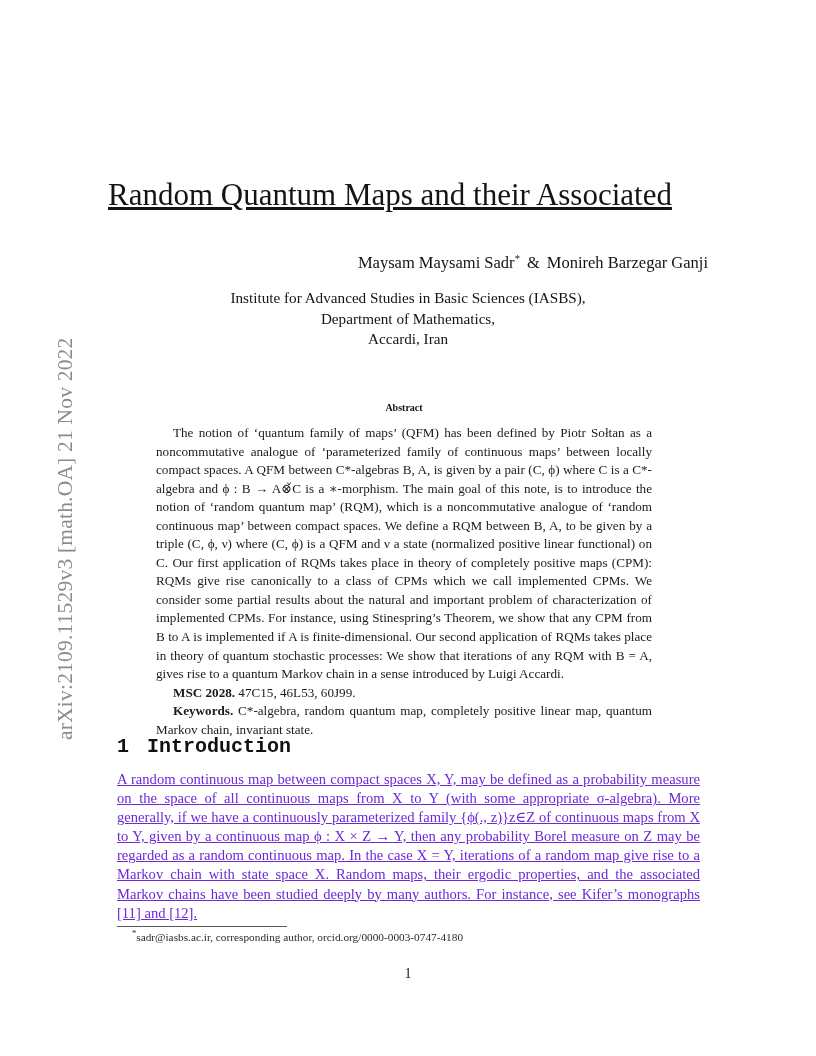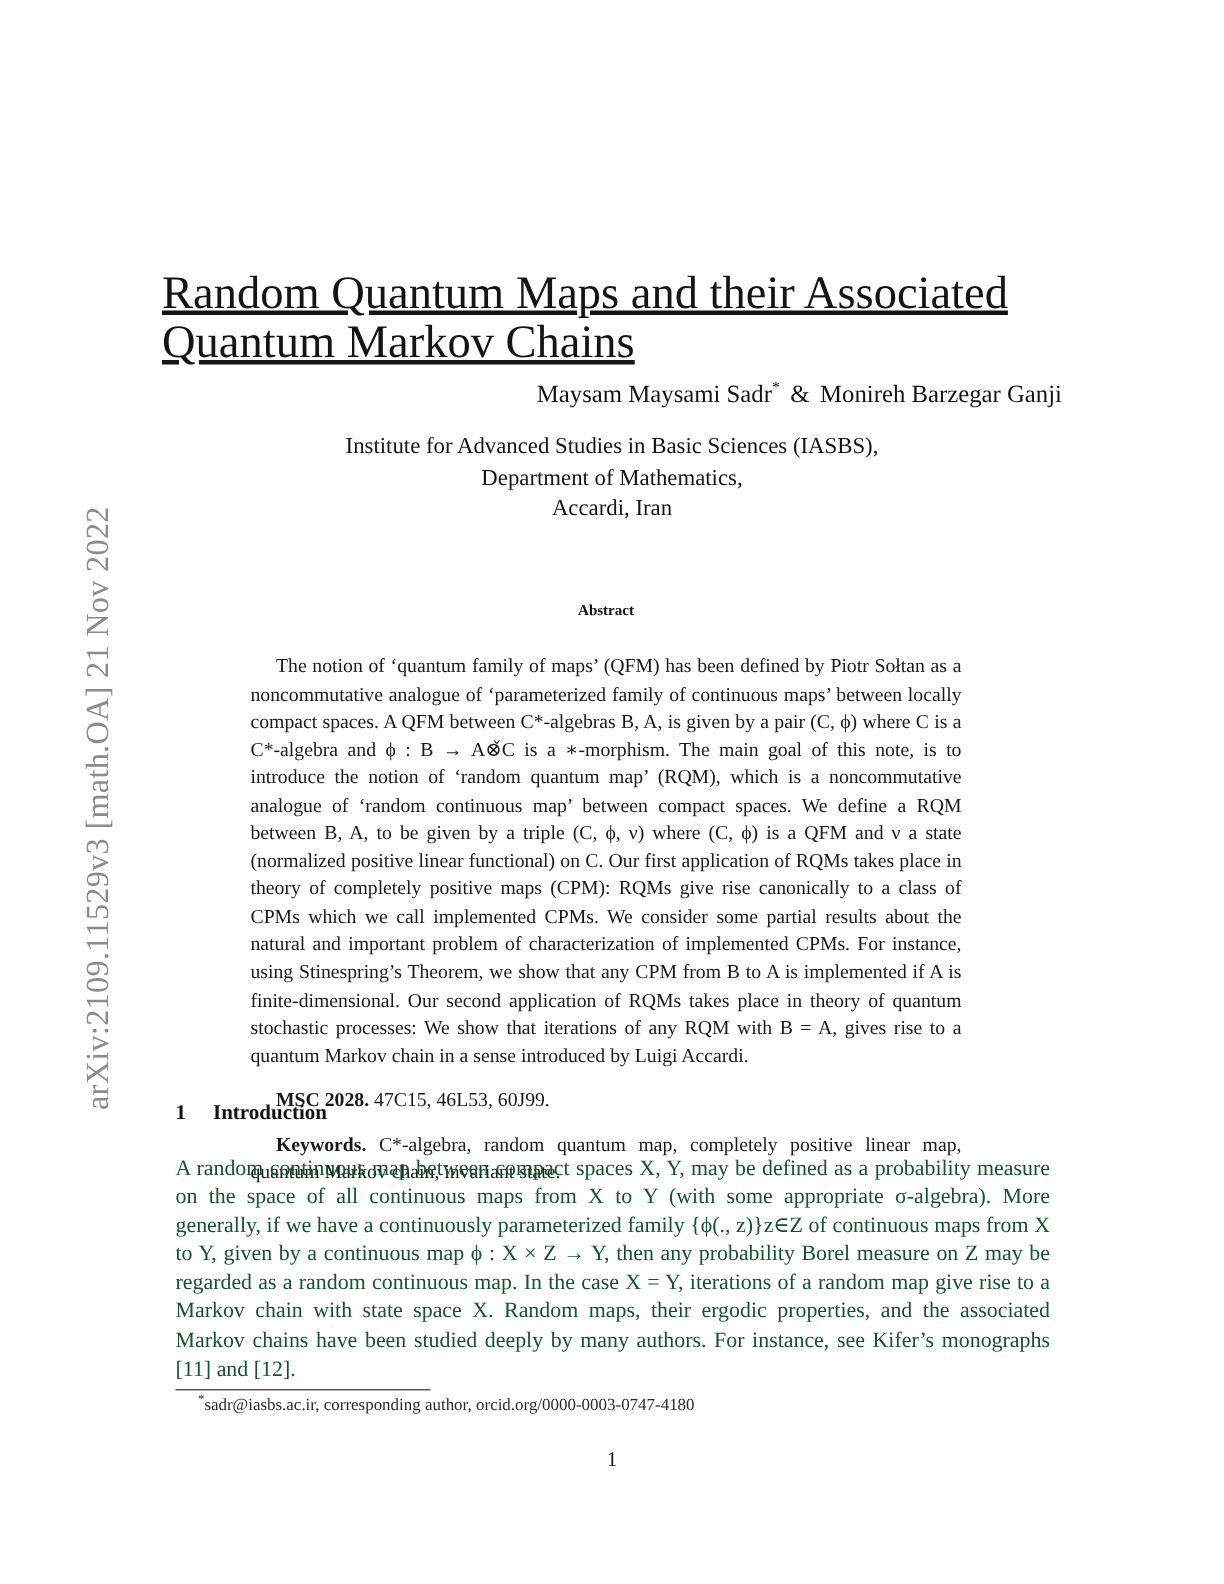--- a/index.html
+++ b/index.html
@@ -103,46 +103,48 @@
     position: absolute;
     left: 156px;
     top: 424px;
     width: 496px;
     font-size: 13.15px;
     line-height: 18.55px;
     text-align: justify;
     color: #1a1a1a;
   }
   .abstract-body p {
-    margin: 11px;
+    margin: 0;
     text-indent: 17px;
   }
   .abstract-body p.cont { text-indent: 17px; }
 
   
   .section-head {
     position: absolute;
     left: 117px;
     top: 735px;
-    font-size: 14px;
+    font-size: 20px;
     font-weight: bold;
     color: #111;
+    font-family: Liberation Mono, monospace;
   }
   .section-head .num { margin-right: 18px; }
 
   
   .body-par {
     position: absolute;
     left: 117px;
     top: 770px;
     width: 583px;
     font-size: 14.6px;
     line-height: 19.1px;
     text-align: justify;
-    color: #14532d;
+    color: #6d28d9;
+    text-decoration: underline;
   }
   .body-par p { margin: 0; text-indent: 0; }
 
   
   .footnote-rule {
     position: absolute;
     left: 117px;
     top: 926px;
     width: 170px;
     height: 1px;
@@ -174,21 +176,20 @@
 <body>
 
 <div class="page">
 
   <div class="arxiv-stamp">
     <div class="rot">arXiv:2109.11529v3  [math.OA]  21 Nov 2022</div>
   </div>
 
   <div class="title">
     <span class="ln">Random Quantum Maps and their Associated</span>
-    <span class="ln">Quantum Markov Chains</span>
   </div>
 
   <div class="authors">
     <span>Maysam Maysami Sadr</span><sup>*</sup><span class="amp">&amp;</span><span>Monireh Barzegar Ganji</span>
   </div>
 
   <div class="affiliation">
     <span class="ln">Institute for Advanced Studies in Basic Sciences (IASBS),</span>
     <span class="ln">Department of Mathematics,</span>
     <span class="ln">Accardi, Iran</span>

